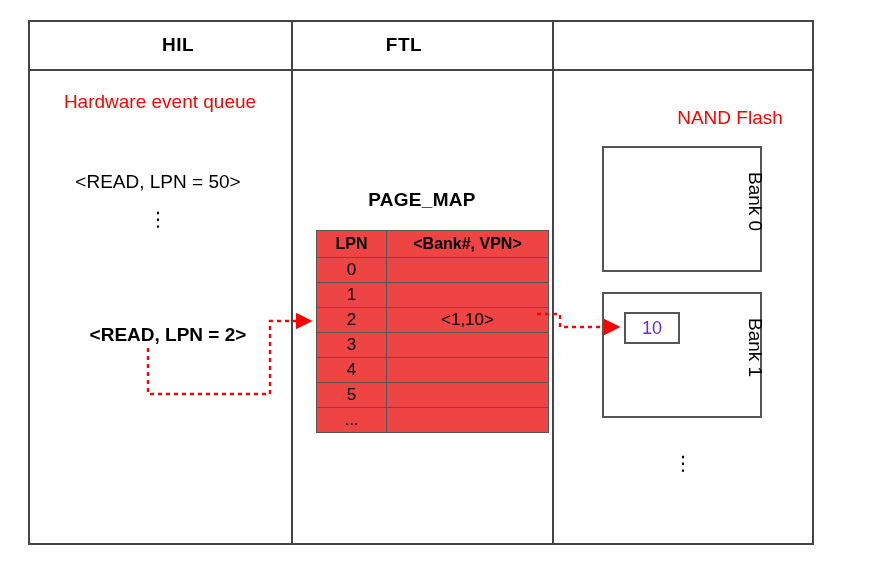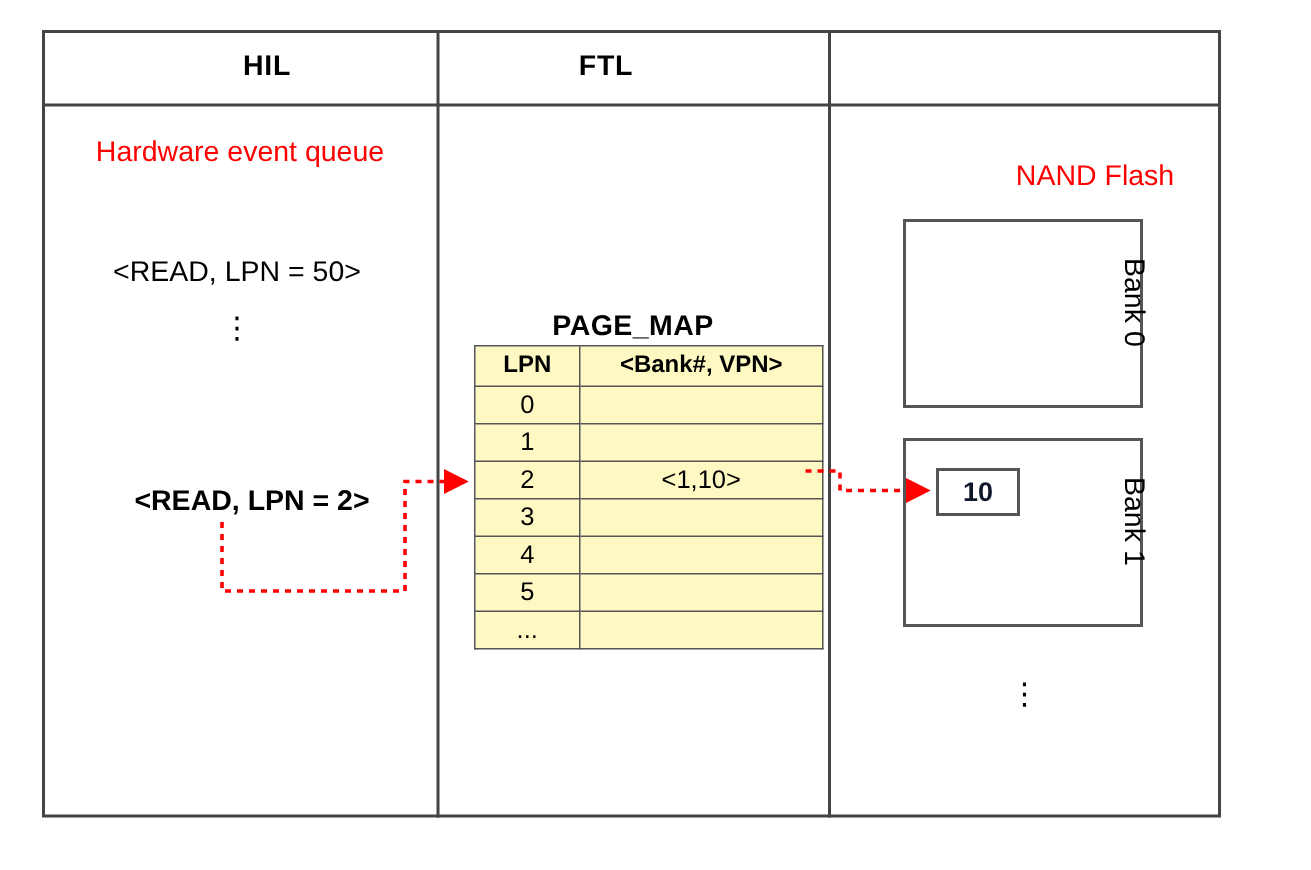--- a/index.html
+++ b/index.html
@@ -100,21 +100,21 @@
   }
   .vdots-hil span {
     display: inline-block;
     transform: scaleY(1);
   }
 
   
   .pagemap-title {
     position: absolute;
     left: 293px;
-    top: 207px;
+    top: 189px;
     width: 258px;
     text-align: center;
     font-weight: bold;
     font-size: 19px;
     color: #000000;
     letter-spacing: 0.3px;
   }
   .pagemap {
     position: absolute;
     left: 316px;
@@ -123,21 +123,21 @@
     border-collapse: collapse;
     table-layout: fixed;
   }
   .pagemap td, .pagemap th {
     border: 1px solid #555555;
     height: 25px;
     padding: 0;
     text-align: center;
     font-size: 17px;
     color: #000000;
-    background: #fef9c3;
+    background: #ef4444;
     box-sizing: border-box;
   }
   .pagemap th {
     font-weight: bold;
     font-size: 16px;
     height: 27px;
   }
   .pagemap .c-lpn { width: 70px; }
   .pagemap .c-val { width: 162px; }
 
@@ -180,22 +180,21 @@
     left: 624px;
     top: 312px;
     width: 56px;
     height: 32px;
     border: 2px solid #555555;
     box-sizing: border-box;
     background: #ffffff;
     text-align: center;
     line-height: 28px;
     font-size: 18px;
-    color: #0f172a;
-    font-weight: bold;
+    color: #6d28d9;
   }
   .vdots-fil {
     position: absolute;
     left: 554px;
     width: 258px;
     top: 456px;
     text-align: center;
     font-size: 20px;
     line-height: 14px;
     color: #000000;

